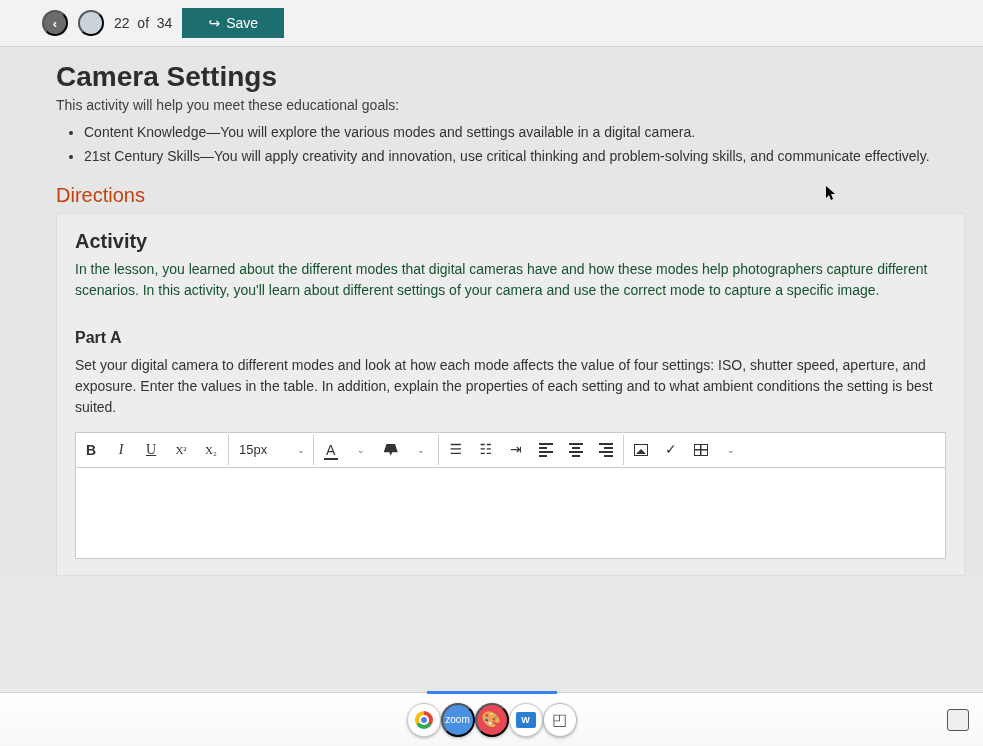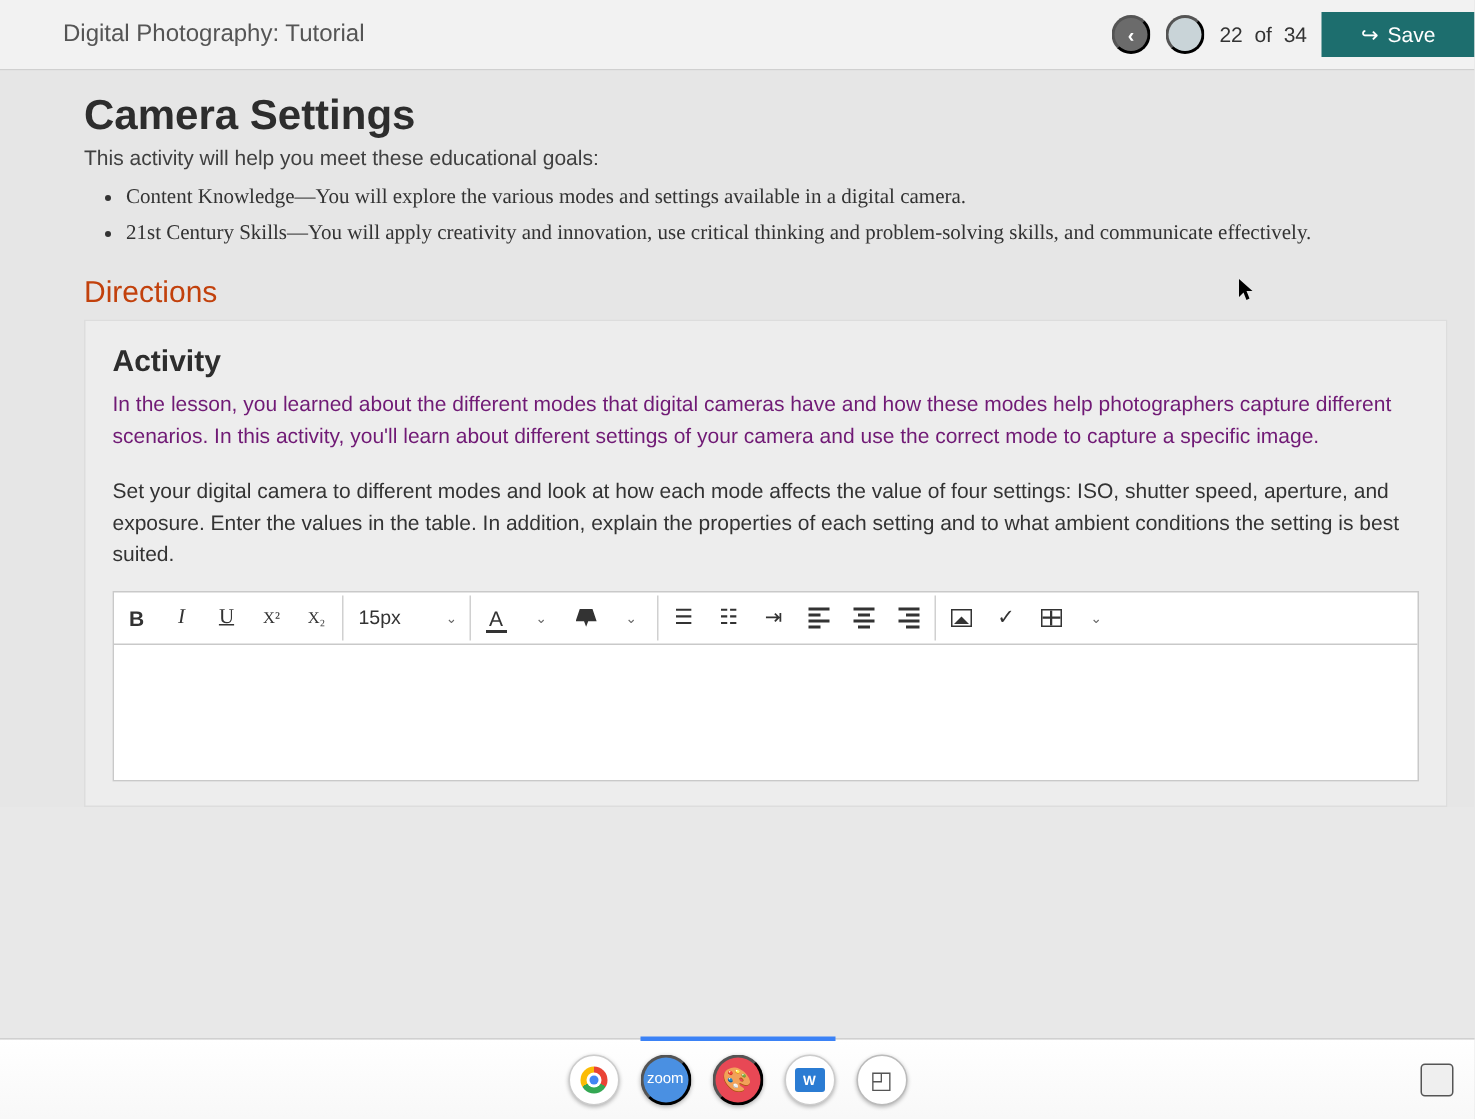--- a/index.html
+++ b/index.html
@@ -76,21 +76,21 @@
       font-size: 14px;
       color: #404040;
       margin-bottom: 8px;
     }
     .goals-list {
       margin: 4px 0 16px 28px;
       font-size: 14px;
       color: #333;
       line-height: 1.6;
     }
-    .goals-list li { margin-bottom: 2px; font-family: Liberation Serif, serif; }
+    .goals-list li { margin-bottom: 2px; }
 
     h2.section-h {
       font-size: 20px;
       font-weight: 400;
       color: #c2410c;
       margin-bottom: 6px;
     }
     .directions-text {
       font-size: 14px;
       color: #333;
@@ -105,23 +105,23 @@
       margin-right: -10px;
     }
     .activity-h {
       font-size: 20px;
       font-weight: 800;
       color: #2d2d2d;
       margin-bottom: 6px;
     }
     .activity-intro {
       font-size: 14px;
-      color: #701a75;
+      color: #14532d;
       line-height: 1.5;
-      margin-bottom: 16px;
+      margin-bottom: 28px;
     }
     .part-h {
       font-size: 16px;
       font-weight: 800;
       color: #2d2d2d;
       margin-bottom: 8px;
     }
     .part-text {
       font-size: 14px;
       color: #333;
@@ -225,21 +225,20 @@
 
     .taskbar {
       position: absolute;
       bottom: 0; left: 0; right: 0;
       background: linear-gradient(#fff,#f8f8f8);
       border-top: 1px solid #d0d0d0;
       height: 54px;
       display: flex;
       align-items: center;
       justify-content: center;
-      gap: 14px;
     }
     .task-icon {
       width: 34px; height: 34px; border-radius: 50%;
       display:flex;align-items:center;justify-content:center;
       font-size: 16px; color:#fff;
       box-shadow: 0 1px 3px rgba(0,0,0,0.3);
     }
     .task-icon.white { background:#fff; border:1px solid #ccc;}
     .chrome-inner{width:18px;height:18px;border-radius:50%;background:conic-gradient(#ea4335 0 120deg,#34a853 120deg 240deg,#fbbc05 240deg 360deg);position:relative;}
     .chrome-inner::after{content:"";position:absolute;inset:4px;border-radius:50%;background:#fff;}
@@ -275,21 +274,20 @@
       top: 186px;
       left: 826px;
       width: 12px; height: 16px;
       pointer-events: none;
     }
   </style>
 </head>
 <body>
 
 <div class="header">
-  <div class="header-title">Digital Photography: Tutorial</div>
   <div class="header-right">
     <button class="nav-circle nav-prev">
       <span>‹</span>
     </button>
     <button class="nav-circle nav-next"></button>
     <span class="page-indicator">
       <span>22</span>
       &nbsp;<span>of</span>&nbsp;
       <span>34</span>
     </span>
@@ -307,20 +305,21 @@
     <li>Content Knowledge—You will explore the various modes and settings available in a digital camera.</li>
     <li>21st Century Skills—You will apply creativity and innovation, use critical thinking and problem-solving skills, and communicate effectively.</li>
   </ul>
 
   <h2 class="section-h">Directions</h2>
 
   <div class="activity-box">
     <h3 class="activity-h">Activity</h3>
     <p class="activity-intro">In the lesson, you learned about the different modes that digital cameras have and how these modes help photographers capture different scenarios. In this activity, you'll learn about different settings of your camera and use the correct mode to capture a specific image.</p>
 
+    <h4 class="part-h">Part A</h4>
     <p class="part-text">Set your digital camera to different modes and look at how each mode affects the value of four settings: ISO, shutter speed, aperture, and exposure. Enter the values in the table. In addition, explain the properties of each setting and to what ambient conditions the setting is best suited.</p>
 
     <div class="editor">
       <div class="toolbar">
         <div class="tgroup">
           <button class="tbtn bold">B</button>
           <button class="tbtn italic">I</button>
           <button class="tbtn und">U</button>
           <button class="tbtn tsmall">X²</button>
           <button class="tbtn tsmall">X₂</button>

